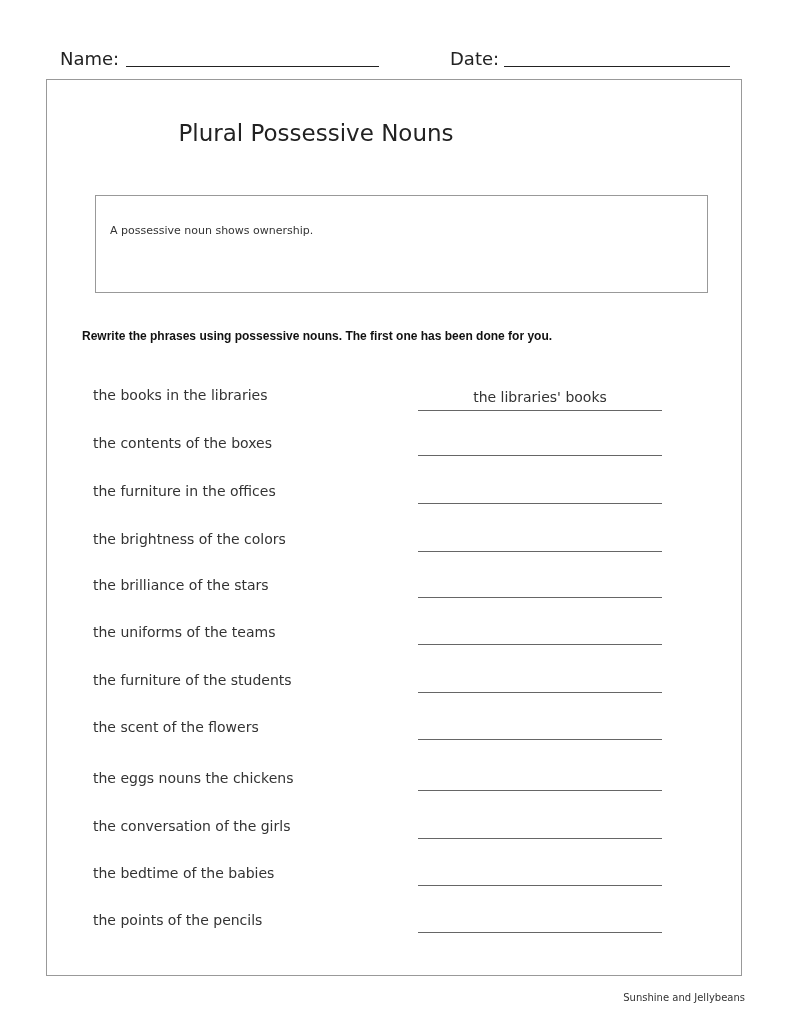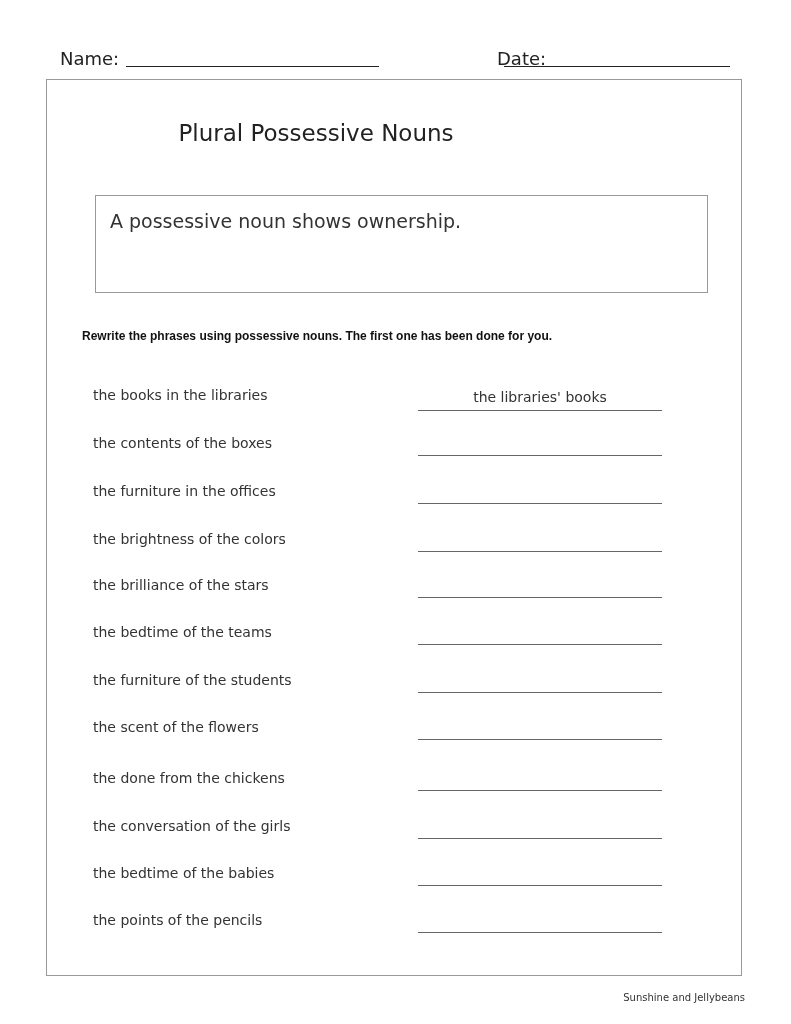--- a/index.html
+++ b/index.html
@@ -1,36 +1,36 @@
 <!DOCTYPE html>
 <html><head>
 <meta charset="utf-8">
 <style>
   html,body{margin:0;padding:0;background:#fff;}
   body{width:791px;height:1024px;position:relative;font-family:"DejaVu Sans","Liberation Sans",sans-serif;color:#222;overflow:hidden;}
   .hdr-label{position:absolute;top:48px;font-size:18px;color:#222;}
   .hdr-line{position:absolute;top:66px;height:0;border-top:1.5px solid #222;}
   .frame{position:absolute;left:46px;top:79px;width:696px;height:897px;border:1.5px solid #999;box-sizing:border-box;}
   .title{position:absolute;left:0;width:632px;top:120px;text-align:center;font-size:23px;color:#222;}
-  .infobox{position:absolute;left:95px;top:195px;width:613px;height:98px;border:1.5px solid #999;box-sizing:border-box;padding:16px 14px;font-size:19px;line-height:19px;color:#333;}
+  .infobox{position:absolute;left:95px;top:195px;width:613px;height:98px;border:1.5px solid #999;box-sizing:border-box;padding:25px 14px;font-size:11px;line-height:19px;color:#333;}
   .infobox p{margin:0;}
   .infobox .gap{height:12px;}
   .instr{position:absolute;left:82px;top:329px;font-size:12px;font-weight:bold;color:#111;font-family:"Liberation Sans","DejaVu Sans",sans-serif;}
   .row{position:absolute;left:0;width:791px;height:30px;}
   .phrase{position:absolute;left:93px;top:0;font-size:14px;color:#333;}
   .answer{position:absolute;left:418px;width:244px;top:20px;border-bottom:1.2px solid #666;height:0;}
   .answer-text{position:absolute;left:418px;width:244px;top:2px;text-align:center;font-size:14px;color:#333;}
   .credit{position:absolute;right:46px;top:992px;font-size:10px;color:#333;}
 </style>
 </head>
 <body>
 
 <div class="hdr-label" style="left:60px;">Name:</div>
 <div class="hdr-line" style="left:126px;width:253px;"></div>
-<div class="hdr-label" style="left:450px;margin-left:47px;">Date:</div>
+<div class="hdr-label" style="left:450px;">Date:</div>
 <div class="hdr-line" style="left:504px;width:226px;"></div>
 
 <div class="frame"></div>
 
 <div class="title">Plural Possessive Nouns</div>
 
 <div class="infobox">
   <p>A possessive noun shows ownership.</p>
   <div class="gap"></div>
 </div>
@@ -52,33 +52,33 @@
 </div>
 <div class="row" style="top:531px;">
   <span class="phrase">the brightness of the colors</span>
   <div class="answer"></div>
 </div>
 <div class="row" style="top:577px;">
   <span class="phrase">the brilliance of the stars</span>
   <div class="answer"></div>
 </div>
 <div class="row" style="top:624px;">
-  <span class="phrase">the bedtime of the teams</span>
+  <span class="phrase">the uniforms of the teams</span>
   <div class="answer"></div>
 </div>
 <div class="row" style="top:672px;">
   <span class="phrase">the furniture of the students</span>
   <div class="answer"></div>
 </div>
 <div class="row" style="top:719px;">
   <span class="phrase">the scent of the flowers</span>
   <div class="answer"></div>
 </div>
 <div class="row" style="top:770px;">
-  <span class="phrase">the done from the chickens</span>
+  <span class="phrase">the eggs nouns the chickens</span>
   <div class="answer"></div>
 </div>
 <div class="row" style="top:818px;">
   <span class="phrase">the conversation of the girls</span>
   <div class="answer"></div>
 </div>
 <div class="row" style="top:865px;">
   <span class="phrase">the bedtime of the babies</span>
   <div class="answer"></div>
 </div>

